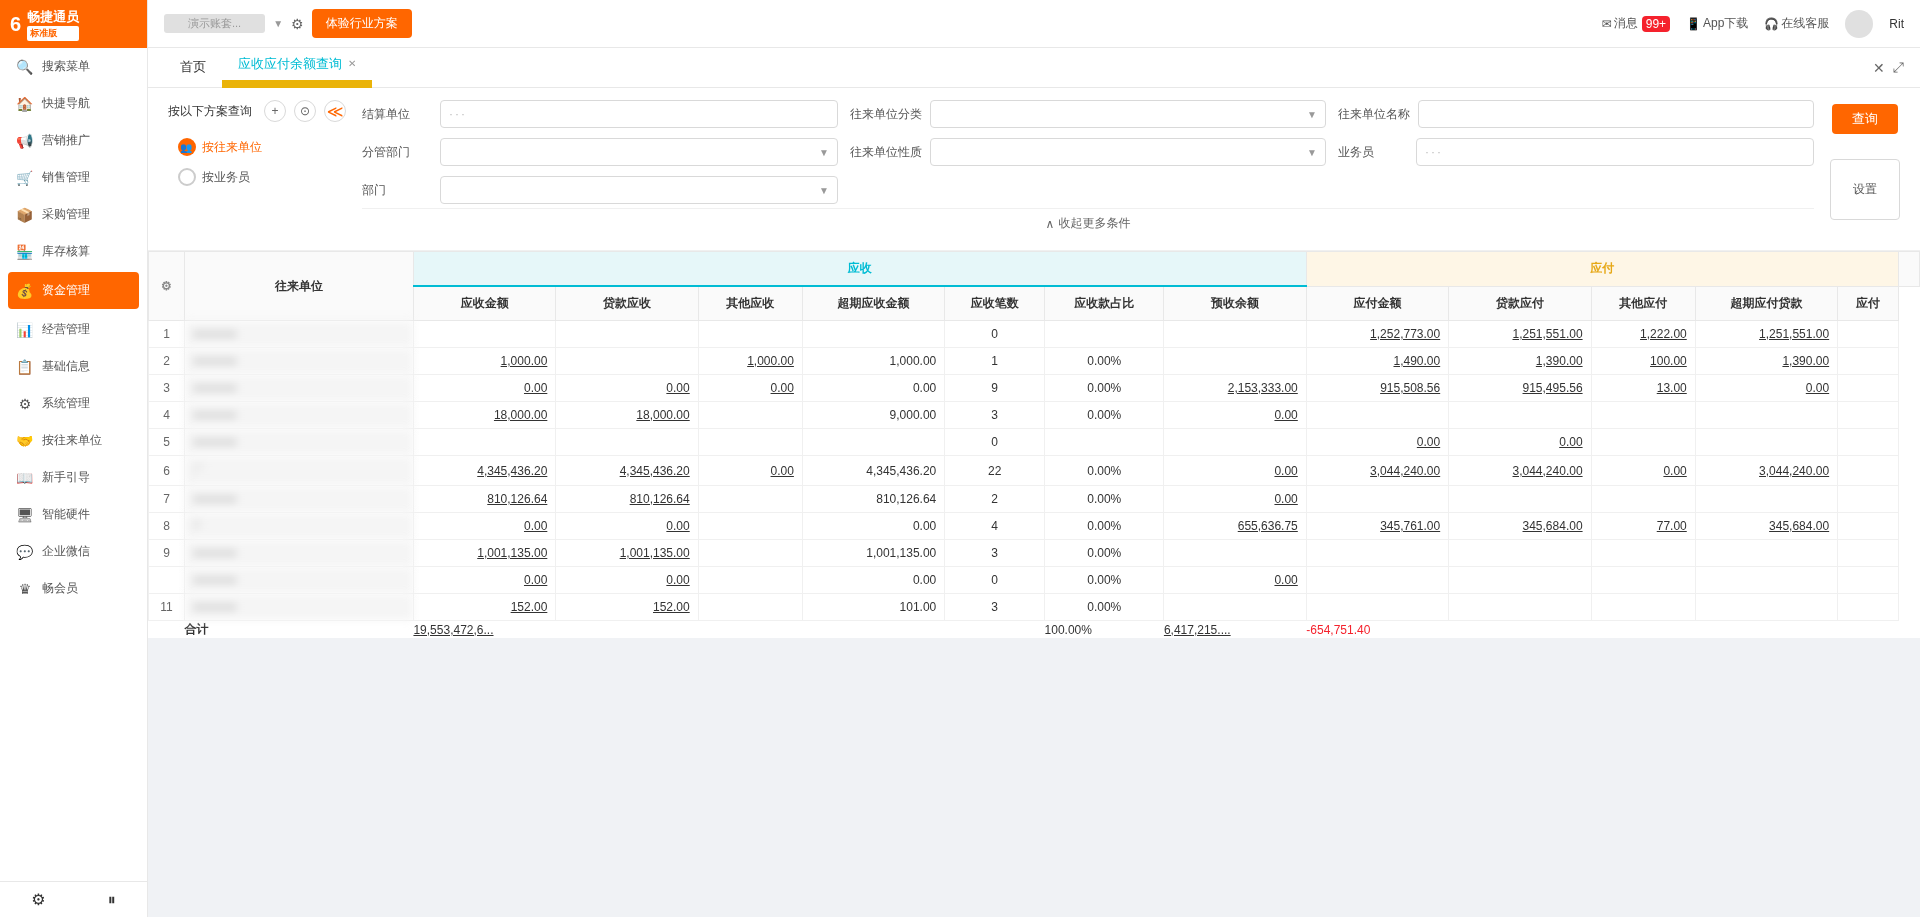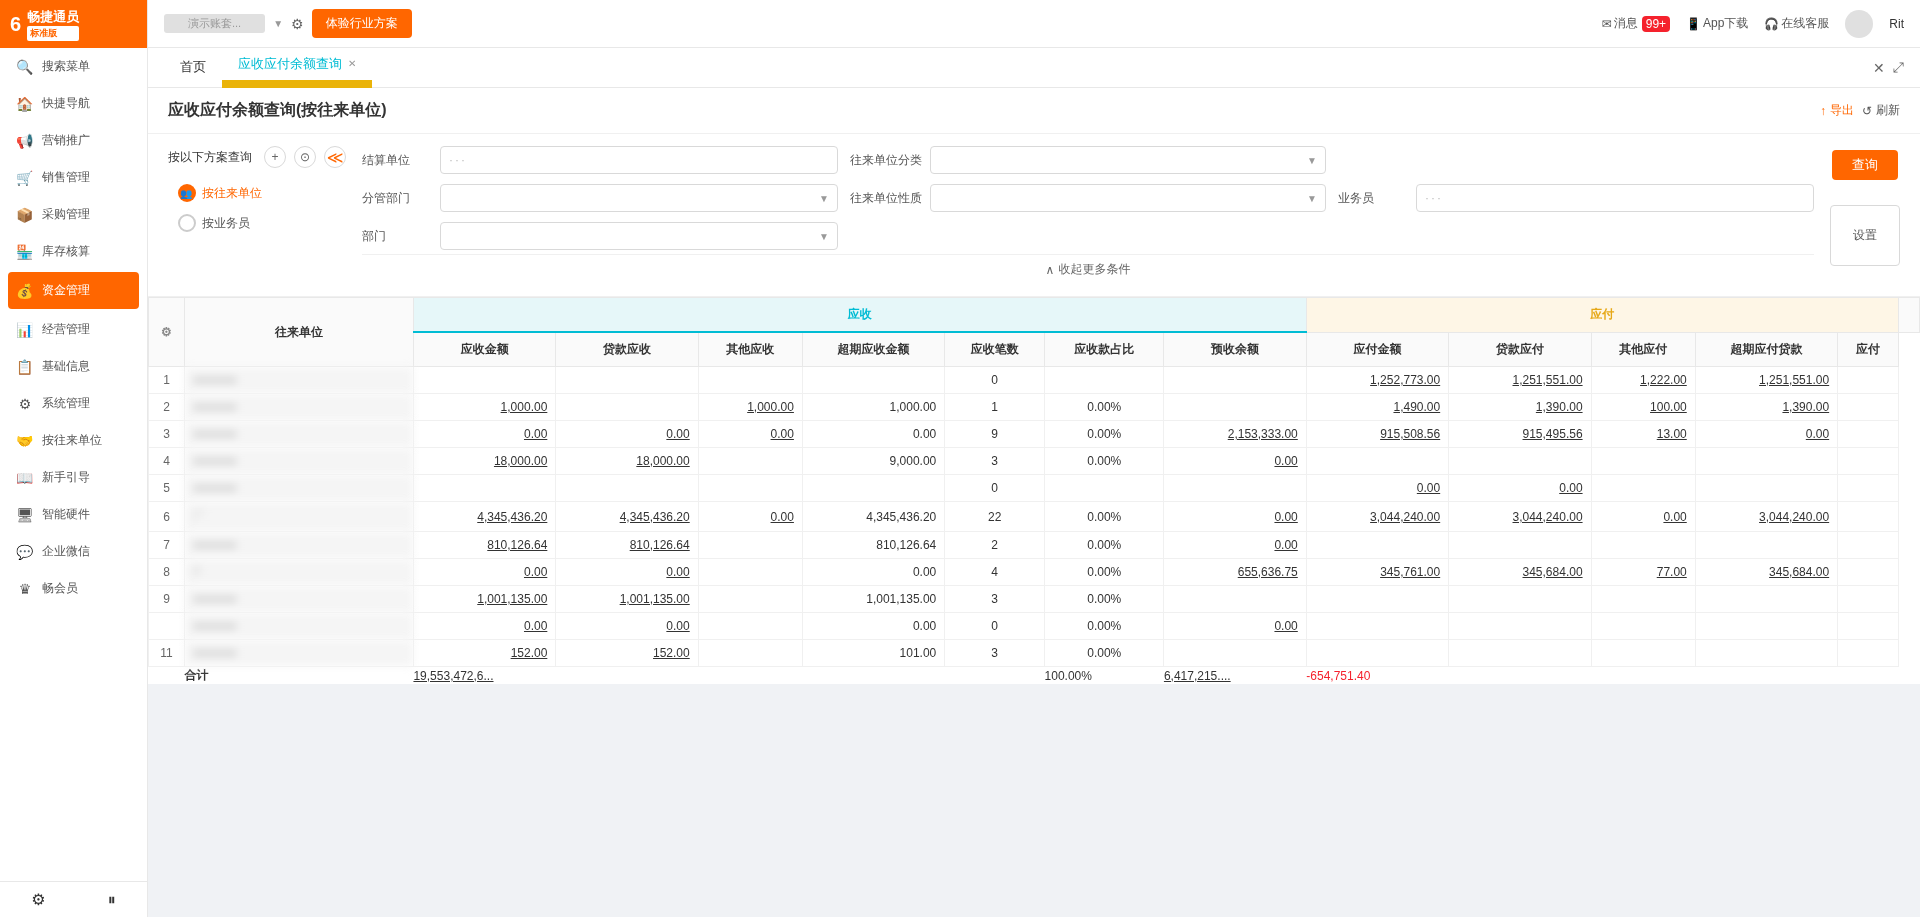--- a/index.html
+++ b/index.html
@@ -290,33 +290,20 @@
     <div class="tab-item active">
       <span>应收应付余额查询</span>
       <span class="tab-close">✕</span>
     </div>
     <div class="tab-bar-actions">
       <span style="cursor:pointer;font-size:14px;color:#666;">✕</span>
       <span style="cursor:pointer;font-size:14px;color:#666;">⤢</span>
     </div>
   </div>
 
-  <div class="page-header">
-    <h2 class="page-title">应收应付余额查询(按往来单位)</h2>
-    <div class="page-actions">
-      <div class="btn-export">
-        <span>↑</span>
-        <span>导出</span>
-      </div>
-      <div class="btn-refresh">
-        <span>↺</span>
-        <span>刷新</span>
-      </div>
-    </div>
-  </div>
 
   <div class="search-panel">
     <div style="display:flex;gap:16px;align-items:flex-start;">
 
       <div style="min-width:160px;">
         <div class="search-row" style="">
           <span class="search-label">按以下方案查询</span>
           <div class="search-controls">
             <div class="btn-circle">+</div>
             <div class="btn-circle">⊙</div>
@@ -339,20 +326,26 @@
             <span class="filter-label">结算单位</span>
             <div class="filter-input">
               <span class="dots">···</span>
             </div>
           </div>
           <div class="filter-item">
             <span class="filter-label">往来单位分类</span>
             <div class="filter-input">
               <span></span>
               <span class="filter-chevron">▼</span>
+            </div>
+          </div>
+          <div class="filter-item">
+            <span class="filter-label">往来单位名称</span>
+            <div class="filter-input">
+              <span></span>
             </div>
           </div>
         </div>
 
         <div class="filter-grid">
           <div class="filter-item">
             <span class="filter-label">分管部门</span>
             <div class="filter-input">
               <span></span>
               <span class="filter-chevron">▼</span>

